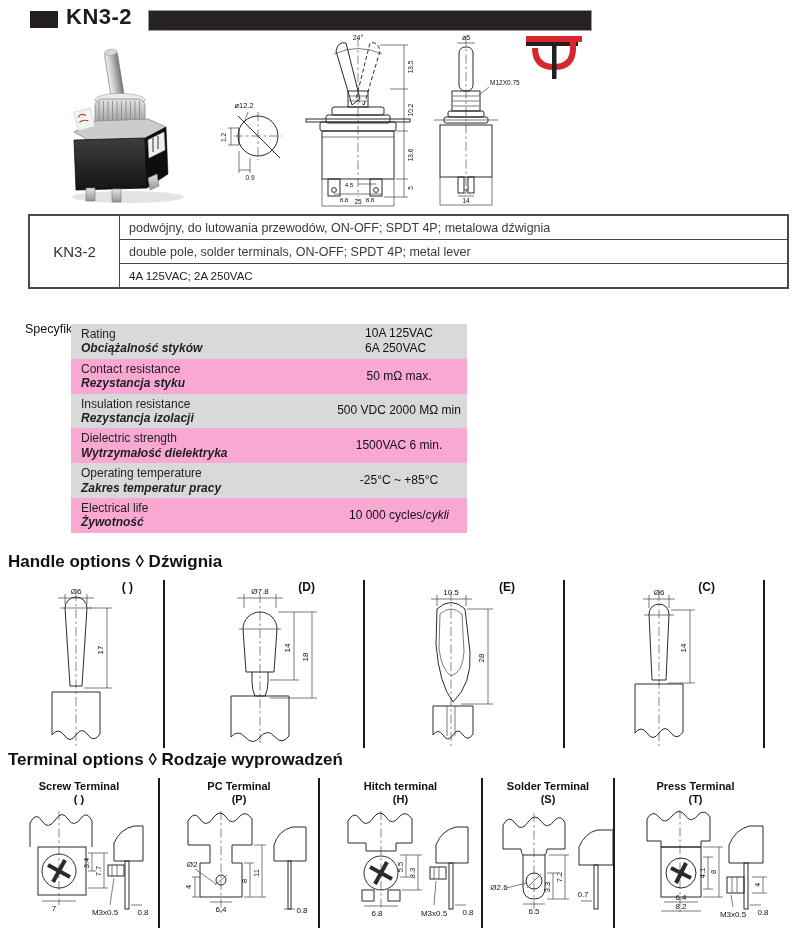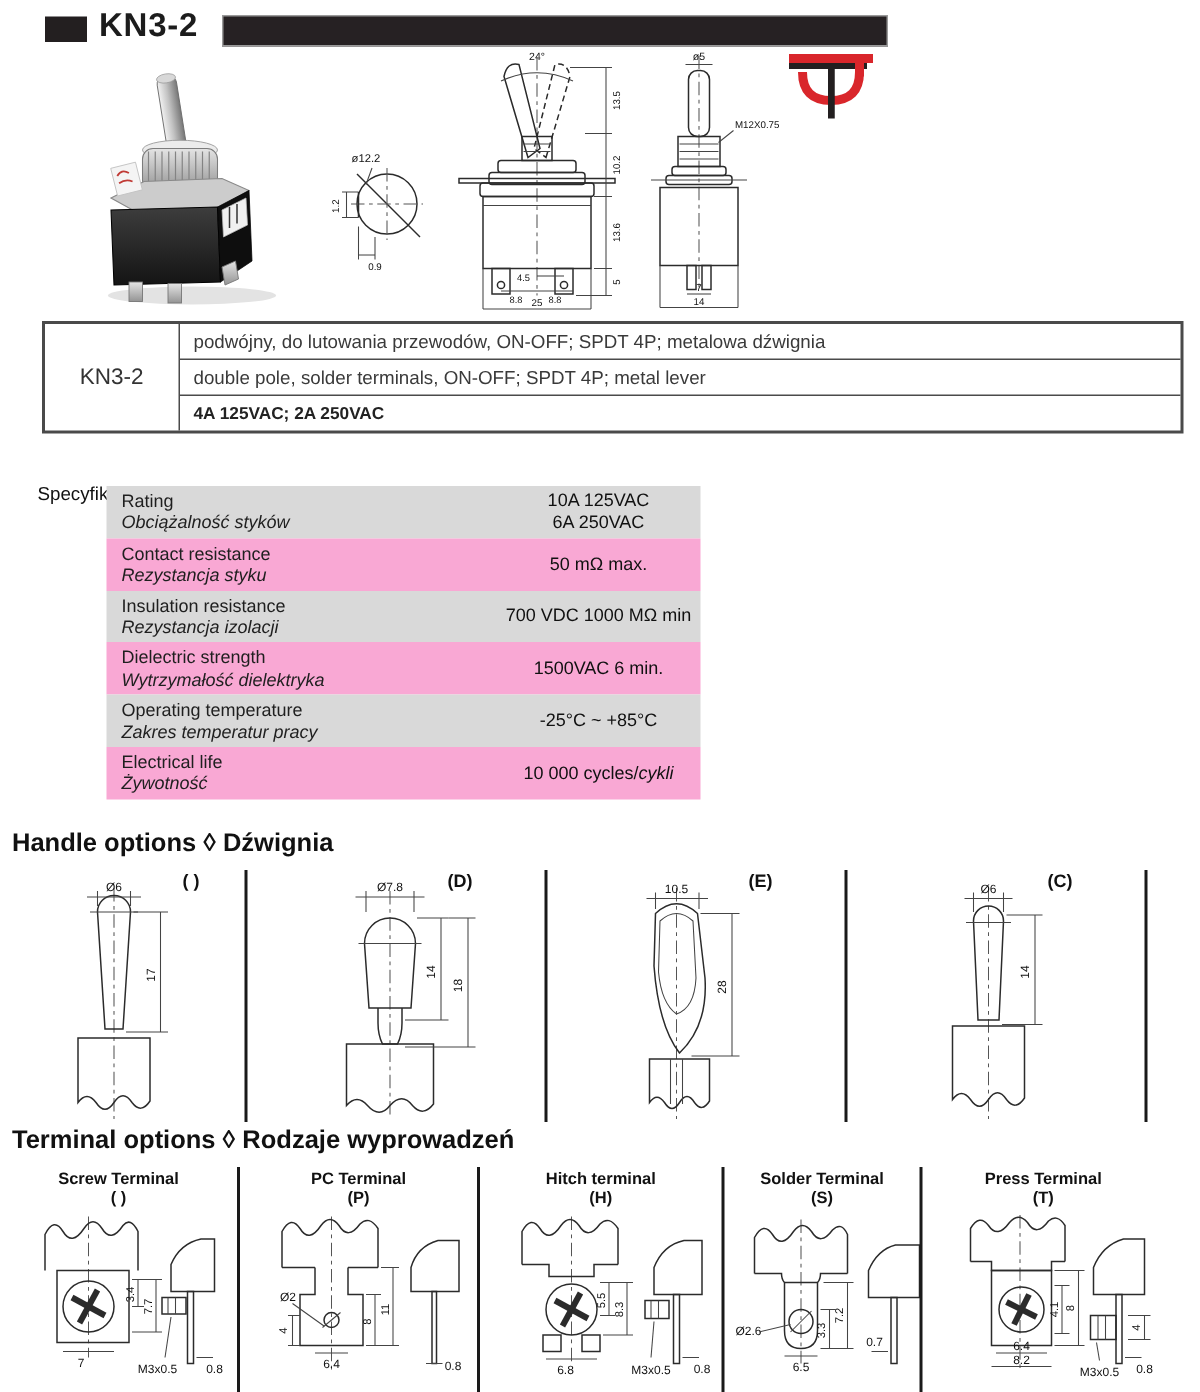--- a/index.html
+++ b/index.html
@@ -11,32 +11,32 @@
   .hdr-box{left:30px;top:11px;width:28px;height:17px;background:#231f20;}
   .hdr-title{left:66px;top:4px;font-size:22px;font-weight:bold;letter-spacing:0.5px;color:#1c1c1c;}
   .hdr-bar{left:148px;top:10px;width:442px;height:19px;background:#262123;border:1px solid #9a9a9a;}
 
   
   .desc-table{left:28px;top:214px;width:757px;border:2px solid #4a4a4a;display:flex;font-size:12.5px;}
   .desc-model{width:89px;border-right:1px solid #4a4a4a;display:flex;align-items:center;justify-content:center;font-size:15px;color:#333;}
   .desc-rows{flex:1;display:flex;flex-direction:column;}
   .desc-row{height:23px;display:flex;align-items:center;padding-left:9px;border-bottom:1px solid #4a4a4a;color:#3a3a3a;}
   .desc-row:last-child{border-bottom:none;}
-  .desc-row.bold{font-weight:bold;font-size:11.5px;color:#222;}
+  .desc-row.bold{font-weight:normal;font-size:11.5px;color:#222;}
 
   
   .spec-heading{left:25px;top:322px;font-size:12.5px;color:#111;}
   .spec-table{left:42px;top:324px;width:396px;font-size:12px;padding-left:29px;}
   .spec-row{display:flex;min-height:33px;}
   .spec-row.odd{background:#d9d9d9;}
   .spec-row.even{background:#f9a8d4;}
   .spec-left{width:250px;padding:3px 0 3px 10px;display:flex;flex-direction:column;justify-content:center;line-height:1.2;}
   .spec-en{color:#1f1f1f;}
-  .spec-pl{font-style:italic;color:#1f1f1f;}
-  .spec-val{width:136px;display:flex;align-items:center;justify-content:center;text-align:center;white-space:pre-line;line-height:1.25;color:#111;}
+  .spec-pl{font-style:italic;color:#1f1f1f;font-weight:bold;}
+  .spec-val{width:136px;display:flex;align-items:center;justify-content:center;white-space:pre-line;line-height:1.25;color:#111;}
   .it{font-style:italic;}
 
   
   .sec-heading{font-size:17px;font-weight:600;color:#111;}
 
   
   .strip{display:flex;align-items:stretch;}
   .vdiv{width:2px;background:#1a1a1a;}
   .hcell{position:relative;}
   .hcode{position:absolute;top:0;right:48px;font-weight:bold;font-size:12px;color:#111;}
@@ -234,21 +234,21 @@
           <span class="spec-en">Contact resistance</span>
           <span class="spec-pl">Rezystancja styku</span>
         </div>
       <div class="spec-val"><span>50 mΩ max.</span><span class="it"></span></div>
     </div>
     <div class="spec-row odd">
       <div class="spec-left">
           <span class="spec-en">Insulation resistance</span>
           <span class="spec-pl">Rezystancja izolacji</span>
         </div>
-      <div class="spec-val"><span>700 VDC 1000 MΩ min</span><span class="it"></span></div>
+      <div class="spec-val"><span>500 VDC 2000 MΩ min</span><span class="it"></span></div>
     </div>
     <div class="spec-row even">
       <div class="spec-left">
           <span class="spec-en">Dielectric strength</span>
           <span class="spec-pl">Wytrzymałość dielektryka</span>
         </div>
       <div class="spec-val"><span>1500VAC 6 min.</span><span class="it"></span></div>
     </div>
     <div class="spec-row odd">
       <div class="spec-left">

